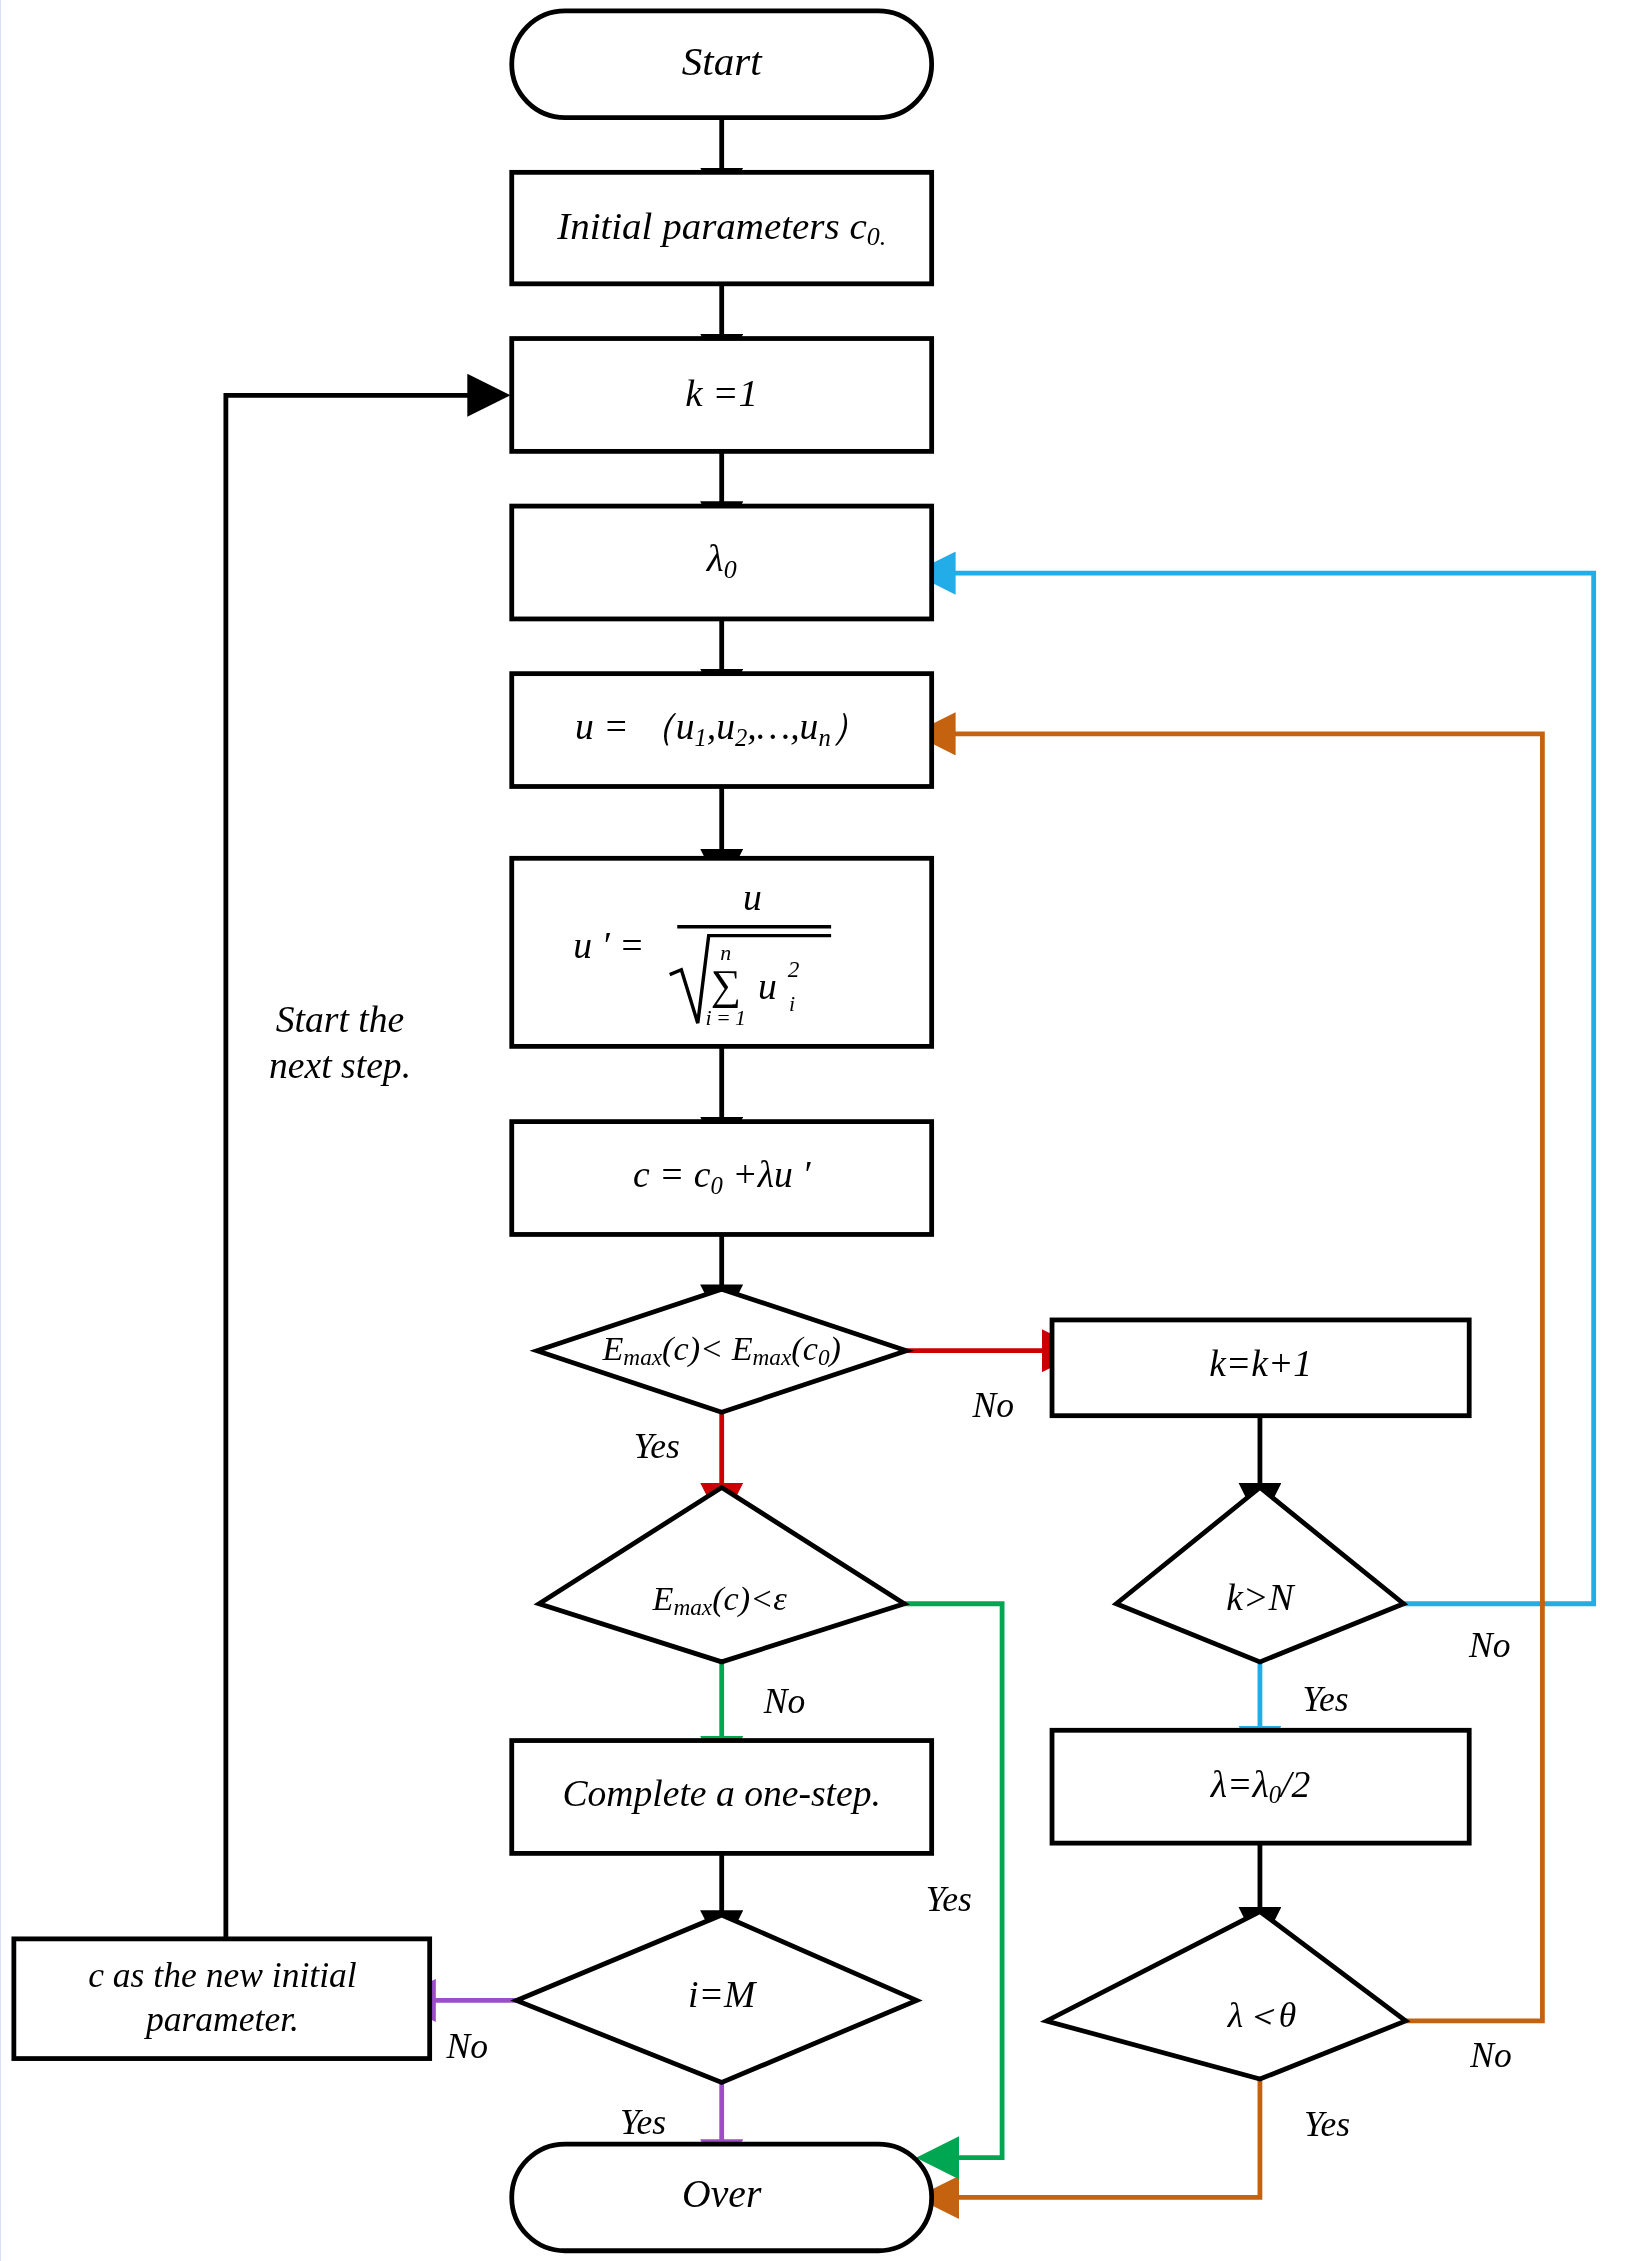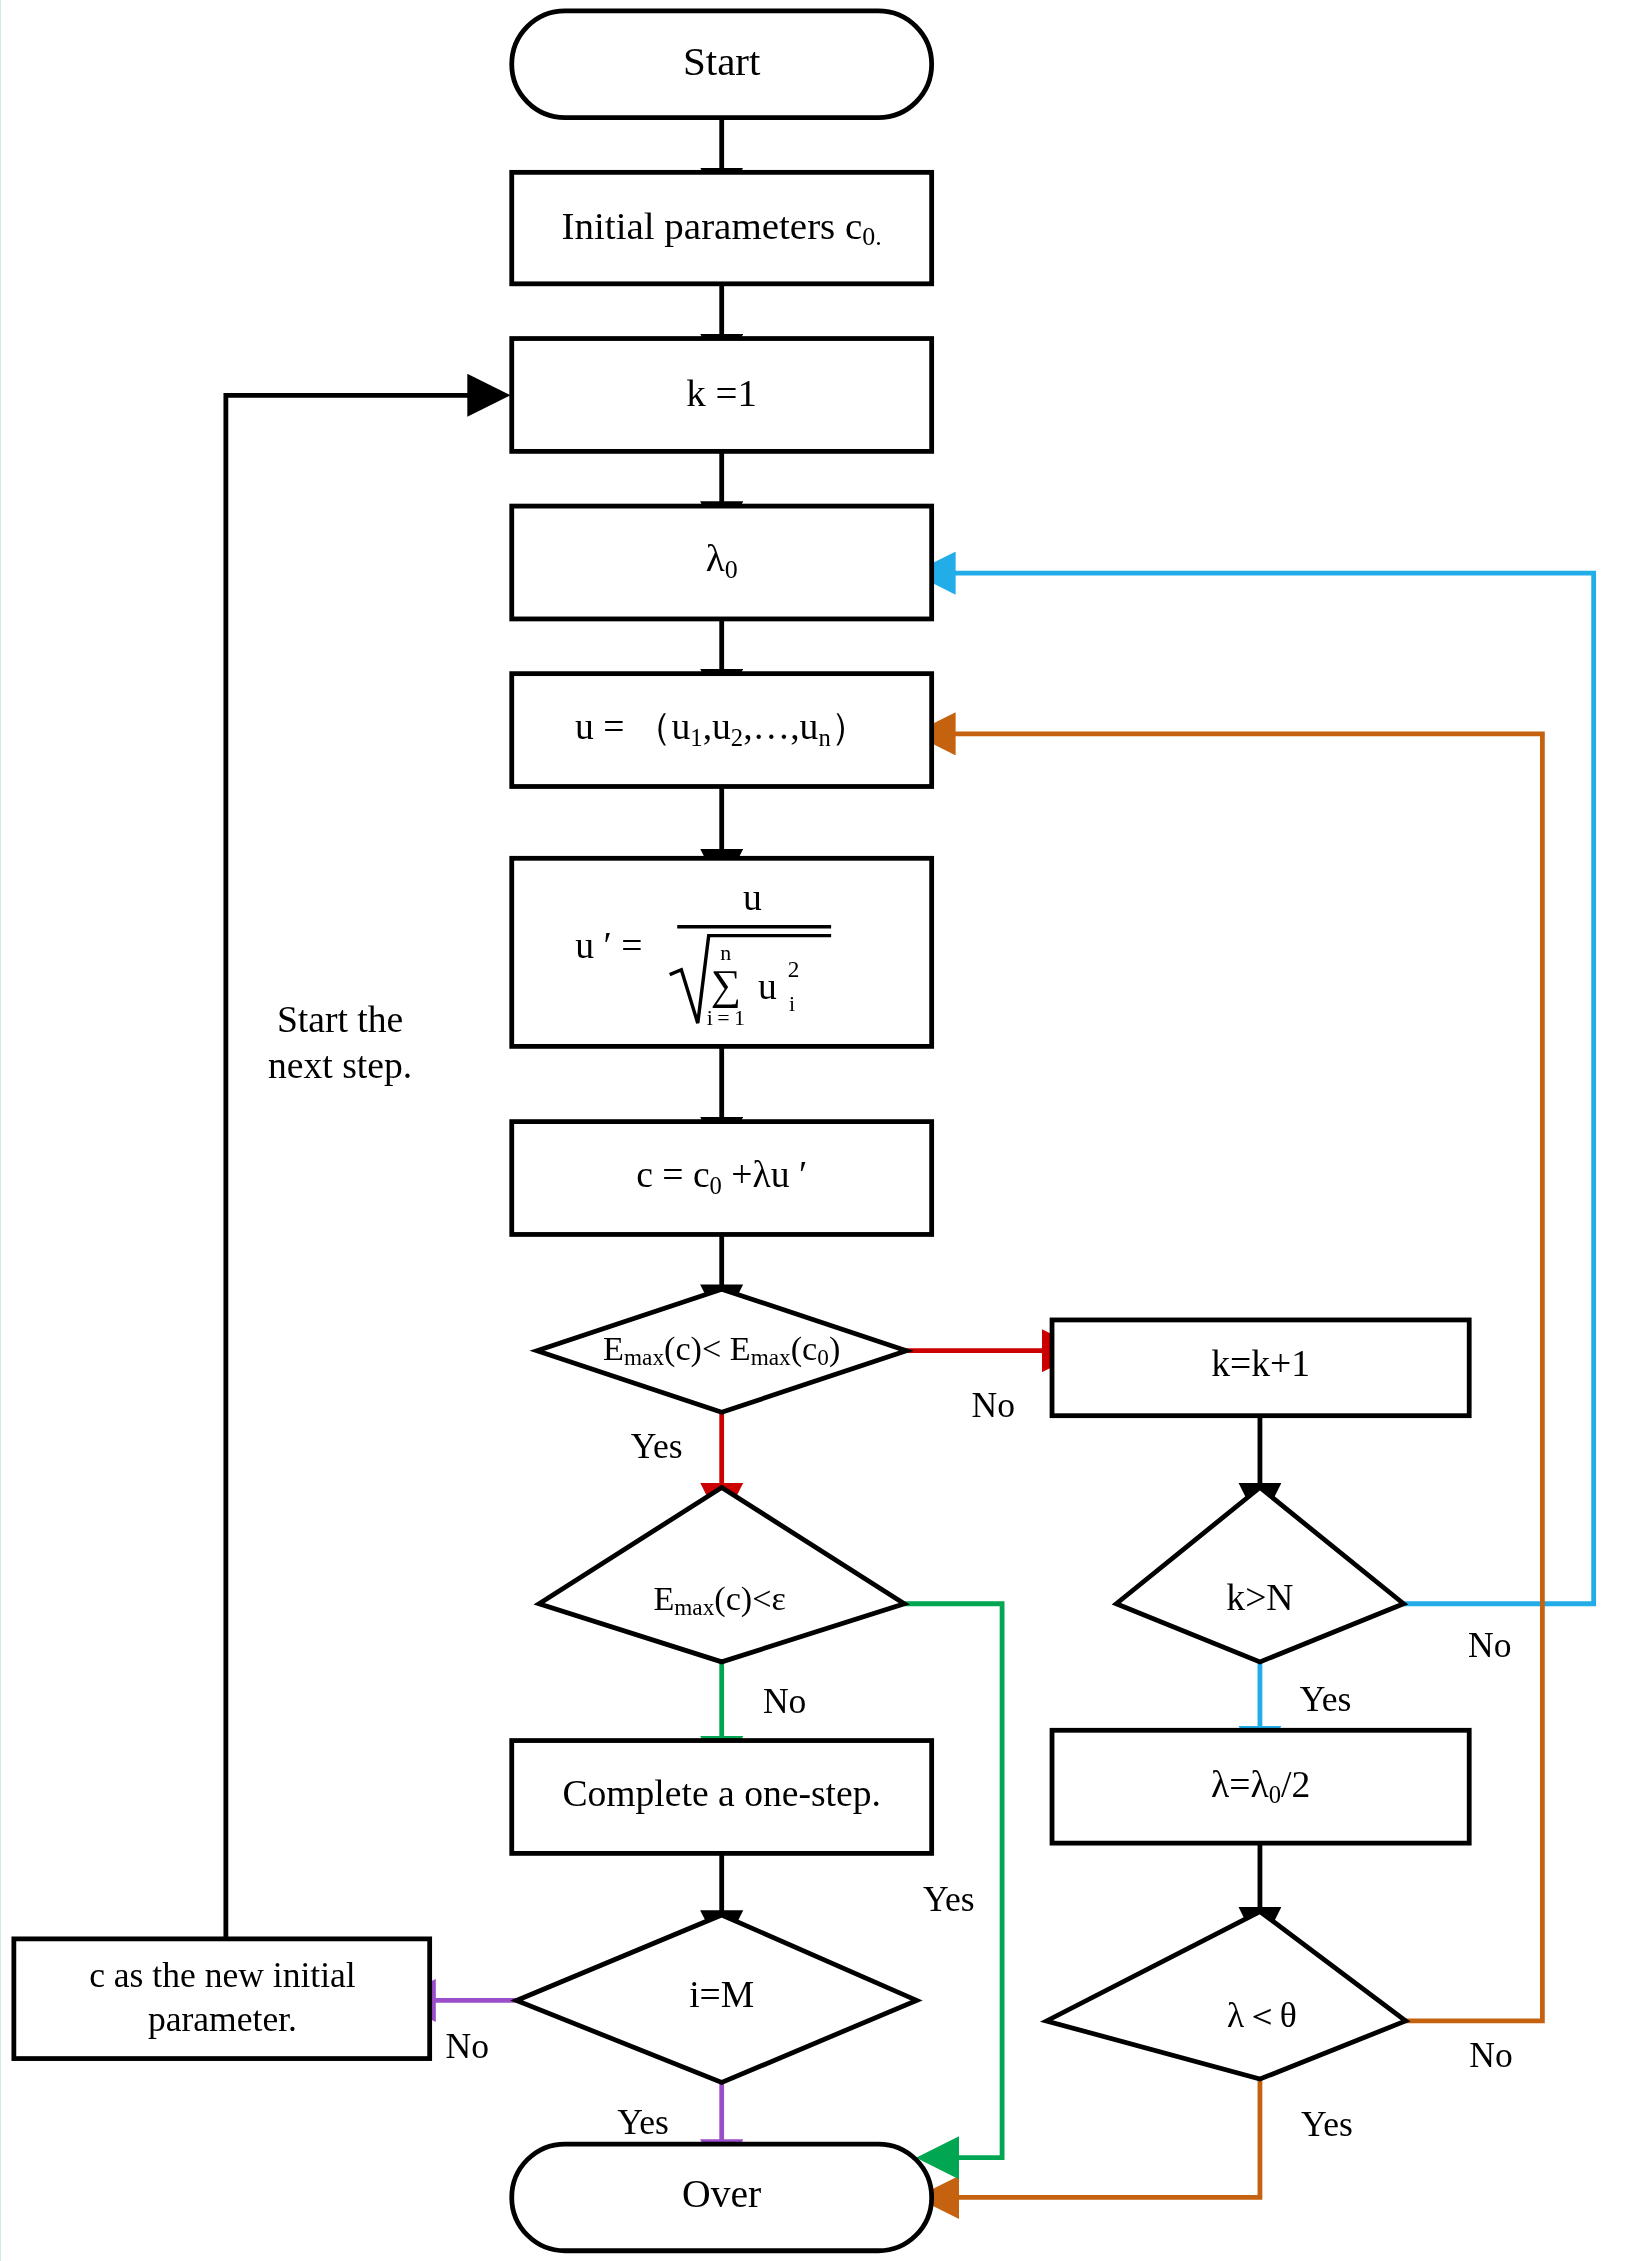--- a/index.html
+++ b/index.html
@@ -1,17 +1,17 @@
 <!DOCTYPE html>
 <html style="font-size:11px"><head>
 <meta charset="utf-8">
 <style>
   html,body{margin:0;padding:0;background:#ffffff;}
   body{font-family:"Liberation Serif",serif;}
-  #chart-root{position:relative;width:1626px;height:2261px;background:#0f766e;}
+  #chart-root{position:relative;width:1626px;height:2261px;background:#1d4ed8;font-style:italic;}
   svg{display:block;}
   .nodetext{font-family:"Liberation Serif",serif;fill:#000;text-anchor:middle;dominant-baseline:middle;}
   .edgelabel{font-family:"Liberation Serif",serif;fill:#000;text-anchor:middle;dominant-baseline:middle;}
   .shape{fill:#ffffff;stroke:#000000;stroke-width:7;}
 </style>
 </head>
 <body>
 
 <div id="chart-root">
 <svg width="1626" height="2261" viewBox="0 0 2377 3306" xmlns="http://www.w3.org/2000/svg">

